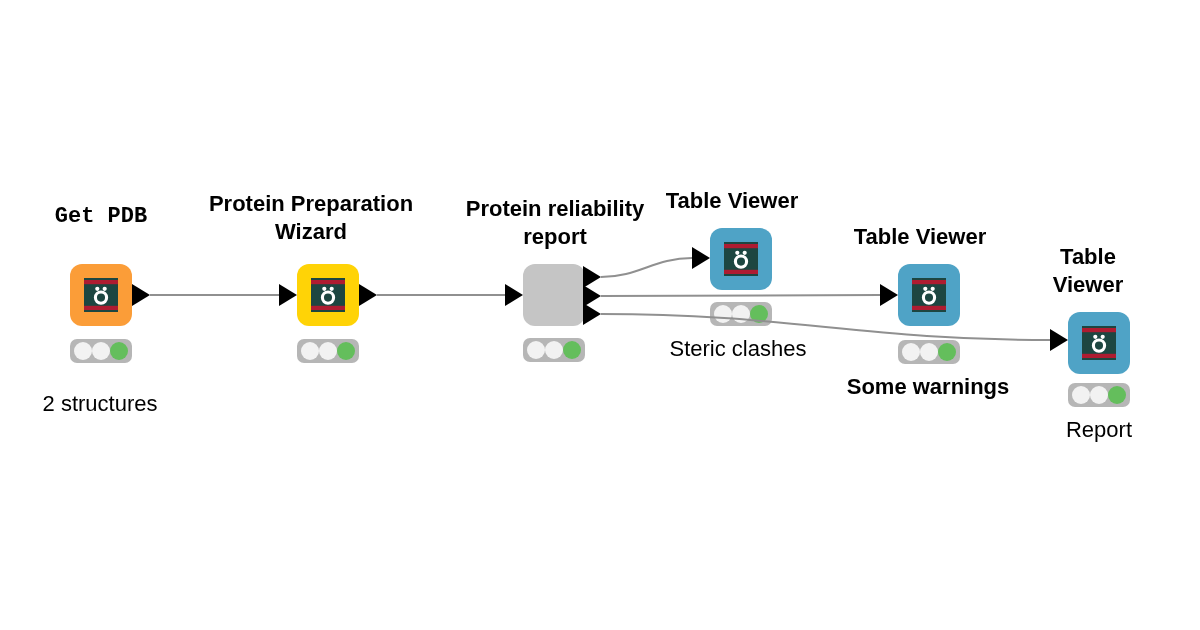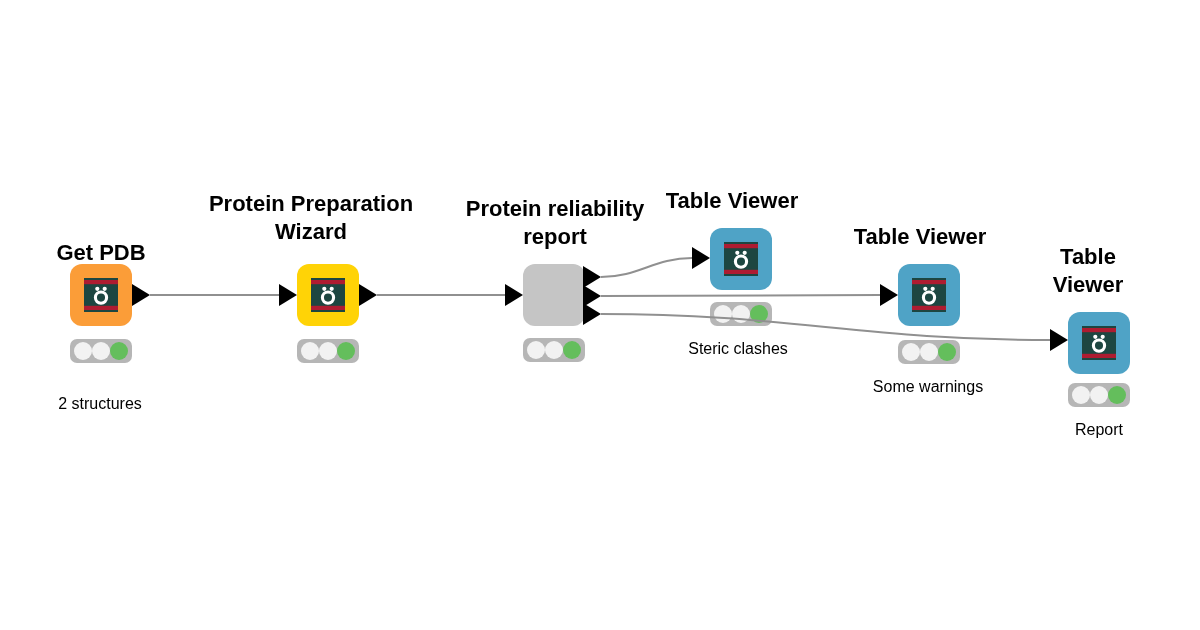--- a/index.html
+++ b/index.html
@@ -23,32 +23,32 @@
   .icon-ring{fill:none;stroke:var(--icon-glyph);stroke-width:3.1;}
   .icon-dot{fill:var(--icon-glyph);}
   .traffic-light{
     position:absolute;width:62px;height:24px;border-radius:7px;
     background:var(--traffic-base);
     display:flex;align-items:center;justify-content:center;
   }
   .dot{width:18px;height:18px;border-radius:50%;flex:0 0 auto;}
   .node-label{
     position:absolute;transform:translateX(-50%);
-    font-size:16px;line-height:26px;white-space:nowrap;text-align:right;
+    font-size:22px;line-height:26px;white-space:nowrap;text-align:right;
   }
   #overlay{position:absolute;left:0;top:0;z-index:5;pointer-events:none;}
   #overlay path{pointer-events:stroke;}
 </style>
 </head>
 <body>
 
 <div id="canvas" style="width: 1200px; height: 630px; background: rgb(255, 255, 255); --icon-bg: #1D4641; --icon-stripe: #AE1C31; --icon-glyph: #FFFFFF; --traffic-base: #B6B6B6;">
 
   <div class="node-group">
-    <div class="node-title" style="left: 101px; bottom: 363px;">Get PDB</div>
+    <div class="node-title" style="left: 101px; bottom: 399px; font-family: Liberation Mono, monospace;">Get PDB</div>
     <div class="node-body" style="left: 70px; top: 264px; background: rgb(251, 157, 56);">
       <svg class="node-icon" viewBox="0 0 34 34">
           <rect class="icon-bg" x="0" y="0" width="34" height="34"></rect>
           <rect class="icon-stripe" x="0" y="2" width="34" height="4.2"></rect>
           <rect class="icon-stripe" x="0" y="27.8" width="34" height="4.2"></rect>
           <circle class="icon-dot" cx="13.3" cy="10.8" r="2.1"></circle>
           <circle class="icon-dot" cx="20.7" cy="10.8" r="2.1"></circle>
           <circle class="icon-ring" cx="17" cy="19.6" r="5.6"></circle>
         </svg>
     </div>
@@ -123,21 +123,21 @@
           <circle class="icon-dot" cx="13.3" cy="10.8" r="2.1"></circle>
           <circle class="icon-dot" cx="20.7" cy="10.8" r="2.1"></circle>
           <circle class="icon-ring" cx="17" cy="19.6" r="5.6"></circle>
         </svg>
     </div>
     <div class="traffic-light" style="left: 898px; top: 340px;">
       <span class="dot" style="background: rgb(242, 242, 242);"></span>
       <span class="dot" style="background: rgb(242, 242, 242);"></span>
       <span class="dot" style="background: rgb(100, 190, 92);"></span>
     </div>
-    <div class="node-label" style="left: 928px; top: 374px;">Some warnings</div>
+    <div class="node-label" style="left: 928px; top: 374px; font-weight: bold;">Some warnings</div>
   </div>
 
   <div class="node-group">
     <div class="node-title" style="left: 1088px; bottom: 331px;">Table Viewer</div>
     <div class="node-body" style="left: 1068px; top: 312px; background: rgb(79, 163, 198);">
       <svg class="node-icon" viewBox="0 0 34 34">
           <rect class="icon-bg" x="0" y="0" width="34" height="34"></rect>
           <rect class="icon-stripe" x="0" y="2" width="34" height="4.2"></rect>
           <rect class="icon-stripe" x="0" y="27.8" width="34" height="4.2"></rect>
           <circle class="icon-dot" cx="13.3" cy="10.8" r="2.1"></circle>

